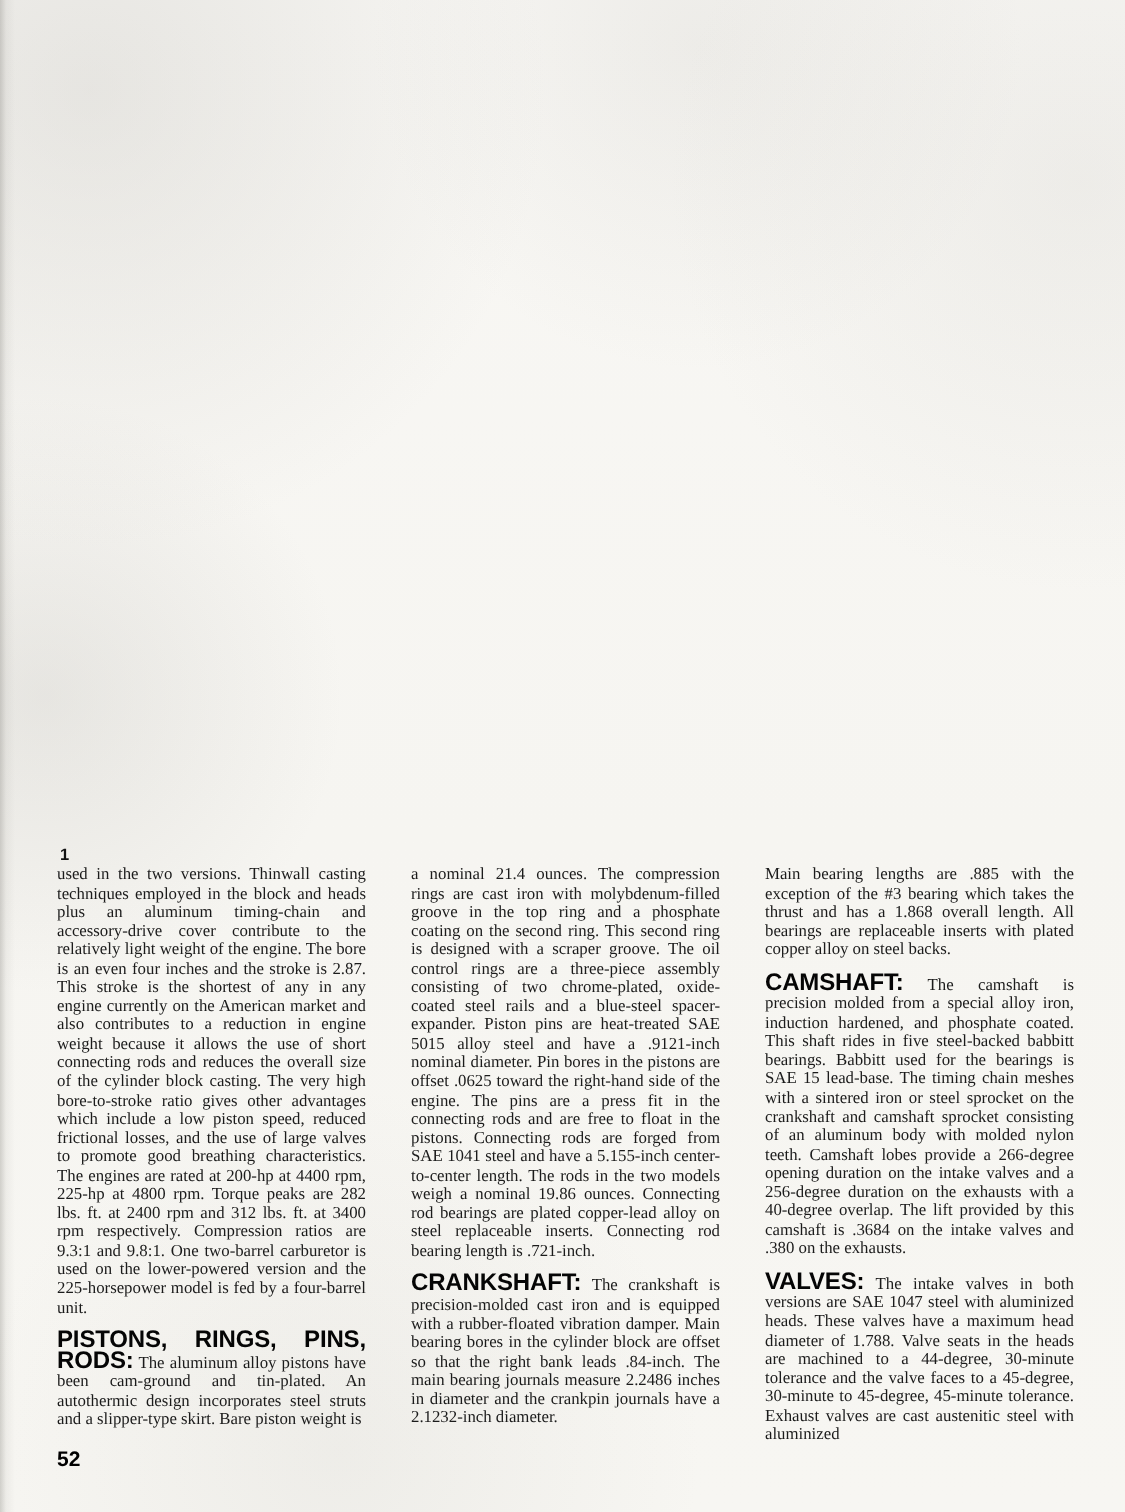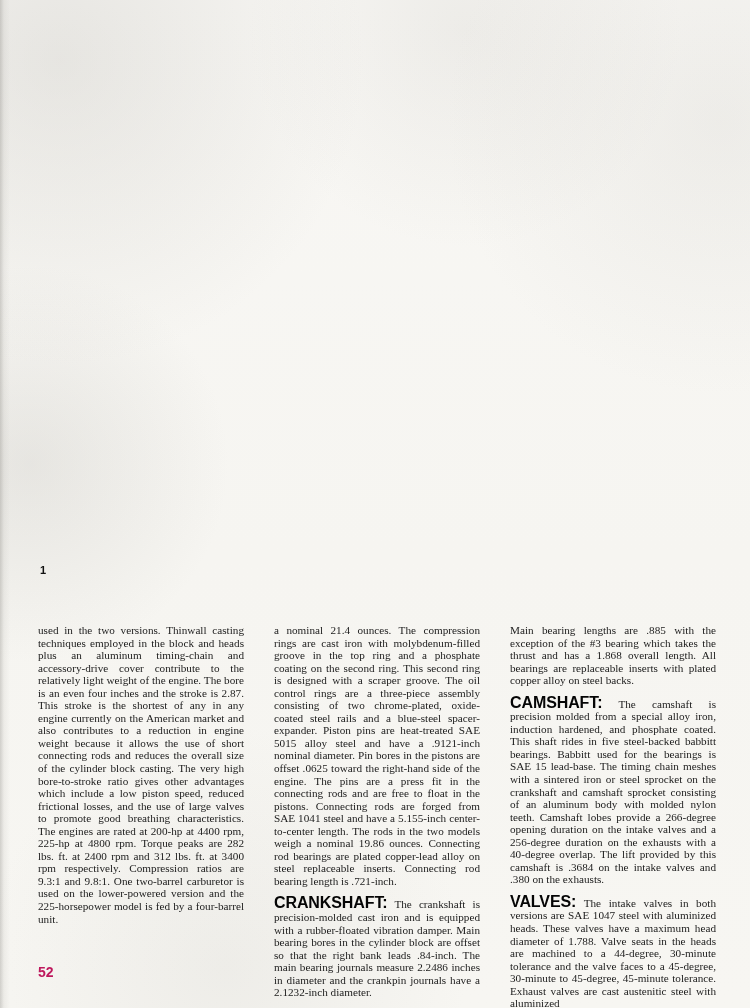--- a/index.html
+++ b/index.html
@@ -60,21 +60,21 @@
     font-weight: bold;
     font-size: 11px;
     color: #111;
     z-index: 8;
   }
 
   
   .columns {
     position: absolute;
     left: 38px;
-    top: 624px;
+    top: 577px;
     width: 678px;
     height: 372px;
     display: flex;
     gap: 30px;
     z-index: 8;
   }
   .col {
     width: 206px;
     font-size: 11.2px;
     line-height: 12.55px;
@@ -97,21 +97,21 @@
   }
 
   
   .page-number {
     position: absolute;
     left: 38px;
     top: 964px;
     font-family: "Liberation Sans", "DejaVu Sans", sans-serif;
     font-weight: bold;
     font-size: 14px;
-    color: #be185d;
+    color: #000000;
     z-index: 8;
   }
 </style>
 </head>
 <body>
 
 <div class="page">
 
   <div class="photo-wrap">
     <svg viewBox="0 0 660 570" xmlns="http://www.w3.org/2000/svg" role="img" aria-label="V8 engine photograph">
@@ -493,20 +493,21 @@
       </g>
     </svg>
   </div>
 
   <div class="fig-number">1</div>
 
   <div class="columns">
 
     <div class="col">
       <p><span>used in the two versions. Thinwall casting techniques employed in the block and heads plus an aluminum timing-chain and accessory-drive cover contribute to the relatively light weight of the engine. The bore is an even four inches and the stroke is 2.87. This stroke is the shortest of any in any engine currently on the American market and also contributes to a reduction in engine weight because it allows the use of short connecting rods and reduces the overall size of the cylinder block casting. The very high bore-to-stroke ratio gives other advantages which include a low piston speed, reduced frictional losses, and the use of large valves to promote good breathing characteristics. The engines are rated at 200-hp at 4400 rpm, 225-hp at 4800 rpm. Torque peaks are 282 lbs. ft. at 2400 rpm and 312 lbs. ft. at 3400 rpm respectively. Compression ratios are 9.3:1 and 9.8:1. One two-barrel carburetor is used on the lower-powered version and the 225-horsepower model is fed by a four-barrel unit.</span></p>
+      <p><span class="run-head">PISTONS, RINGS, PINS, RODS:</span><span> The aluminum alloy pistons have been cam-ground and tin-plated. An autothermic design incorporates steel struts and a slipper-type skirt. Bare piston weight is</span></p>
     </div>
 
     <div class="col">
       <p><span>a nominal 21.4 ounces. The compression rings are cast iron with molybdenum-filled groove in the top ring and a phosphate coating on the second ring. This second ring is designed with a scraper groove. The oil control rings are a three-piece assembly consisting of two chrome-plated, oxide-coated steel rails and a blue-steel spacer-expander. Piston pins are heat-treated SAE 5015 alloy steel and have a .9121-inch nominal diameter. Pin bores in the pistons are offset .0625 toward the right-hand side of the engine. The pins are a press fit in the connecting rods and are free to float in the pistons. Connecting rods are forged from SAE 1041 steel and have a 5.155-inch center-to-center length. The rods in the two models weigh a nominal 19.86 ounces. Connecting rod bearings are plated copper-lead alloy on steel replaceable inserts. Connecting rod bearing length is .721-inch.</span></p>
       <p><span class="run-head">CRANKSHAFT:</span><span> The crankshaft is precision-molded cast iron and is equipped with a rubber-floated vibration damper. Main bearing bores in the cylinder block are offset so that the right bank leads .84-inch. The main bearing journals measure 2.2486 inches in diameter and the crankpin journals have a 2.1232-inch diameter.</span></p>
     </div>
 
     <div class="col">
       <p><span>Main bearing lengths are .885 with the exception of the #3 bearing which takes the thrust and has a 1.868 overall length. All bearings are replaceable inserts with plated copper alloy on steel backs.</span></p>
       <p><span class="run-head">CAMSHAFT:</span><span> The camshaft is precision molded from a special alloy iron, induction hardened, and phosphate coated. This shaft rides in five steel-backed babbitt bearings. Babbitt used for the bearings is SAE 15 lead-base. The timing chain meshes with a sintered iron or steel sprocket on the crankshaft and camshaft sprocket consisting of an aluminum body with molded nylon teeth. Camshaft lobes provide a 266-degree opening duration on the intake valves and a 256-degree duration on the exhausts with a 40-degree overlap. The lift provided by this camshaft is .3684 on the intake valves and .380 on the exhausts.</span></p>

